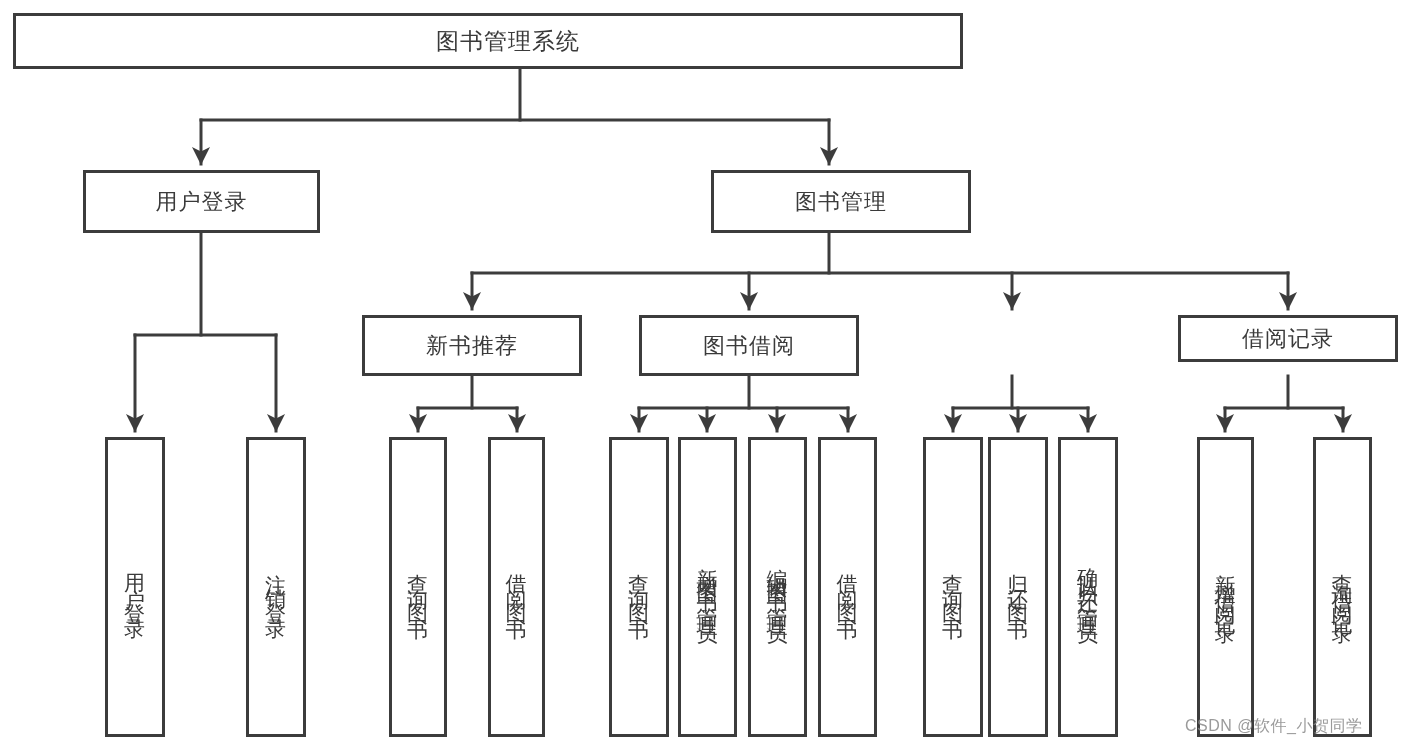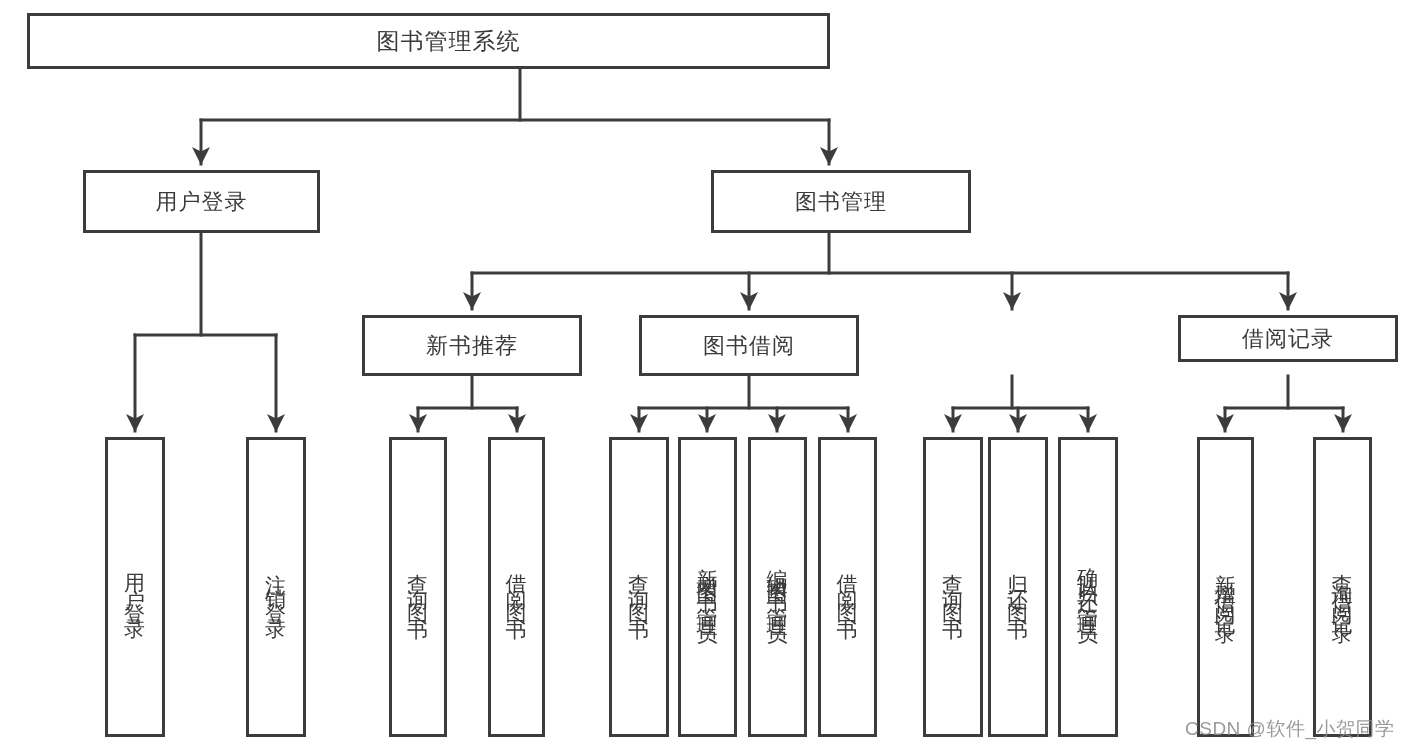--- a/index.html
+++ b/index.html
@@ -7,21 +7,21 @@
   .stage { position: relative; width: 1405px; height: 747px; background: #ffffff; overflow: hidden; }
   .wires { position: absolute; left: 0; top: 0; width: 1405px; height: 747px; }
   .node { position: absolute; background: #ffffff; border: 3px solid #3c3c3c; display: flex; align-items: center; justify-content: center; color: #3a3a3a; }
   .hbox { font-size: 22px; letter-spacing: 1px; }
   .root-box { font-size: 23px; }
   .vbox { top: 437px; height: 300px; }
   .vlbl { writing-mode: vertical-rl; text-orientation: mixed; font-size: 21px; line-height: 1; white-space: nowrap; }
   .ls4 { letter-spacing: 15px; }
   .ls6 { letter-spacing: 10px; }
   .ls9 { letter-spacing: 8px; }
-  .watermark { position: absolute; left: 1185px; top: 716px; font-size: 19px; color: rgba(140,140,140,0.88); letter-spacing: 0.5px; z-index: 5; white-space: nowrap; }
+  .watermark { position: absolute; left: 1185px; top: 716px; font-size: 16px; color: rgba(140,140,140,0.88); letter-spacing: 0.5px; z-index: 5; white-space: nowrap; }
 </style>
 </head>
 <body>
 
 <div class="stage">
 
   <svg class="wires" width="1405" height="747" viewBox="0 0 1405 747" xmlns="http://www.w3.org/2000/svg">
     <defs>
       <marker id="arrow" viewBox="0 0 10 10" refX="9.5" refY="5" markerWidth="8" markerHeight="6" orient="auto-start-reverse">
         <path d="M0,0 L10,5 L0,10 L2.5,5 Z" fill="#3c3c3c"></path>
@@ -64,21 +64,21 @@
       <line x1="1018" y1="408" x2="1018" y2="431" marker-end="url(#arrow)"></line>
       <line x1="1088" y1="408" x2="1088" y2="431" marker-end="url(#arrow)"></line>
 
       <line x1="1288" y1="376" x2="1288" y2="408"></line>
       <line x1="1225" y1="408" x2="1343" y2="408"></line>
       <line x1="1225" y1="408" x2="1225" y2="431" marker-end="url(#arrow)"></line>
       <line x1="1343" y1="408" x2="1343" y2="431" marker-end="url(#arrow)"></line>
     </g>
   </svg>
 
-  <div class="node hbox root-box" style="left:27px; top:13px; width:803px; height:56px;padding-left:40px;">
+  <div class="node hbox root-box" style="left:13px; top:13px; width:950px; height:56px;padding-left:40px;">
     <span>图书管理系统</span>
   </div>
 
   <div class="node hbox" style="left:83px; top:170px; width:237px; height:63px;">
     <span>用户登录</span>
   </div>
   <div class="node hbox" style="left:711px; top:170px; width:260px; height:63px;">
     <span>图书管理</span>
   </div>
 

